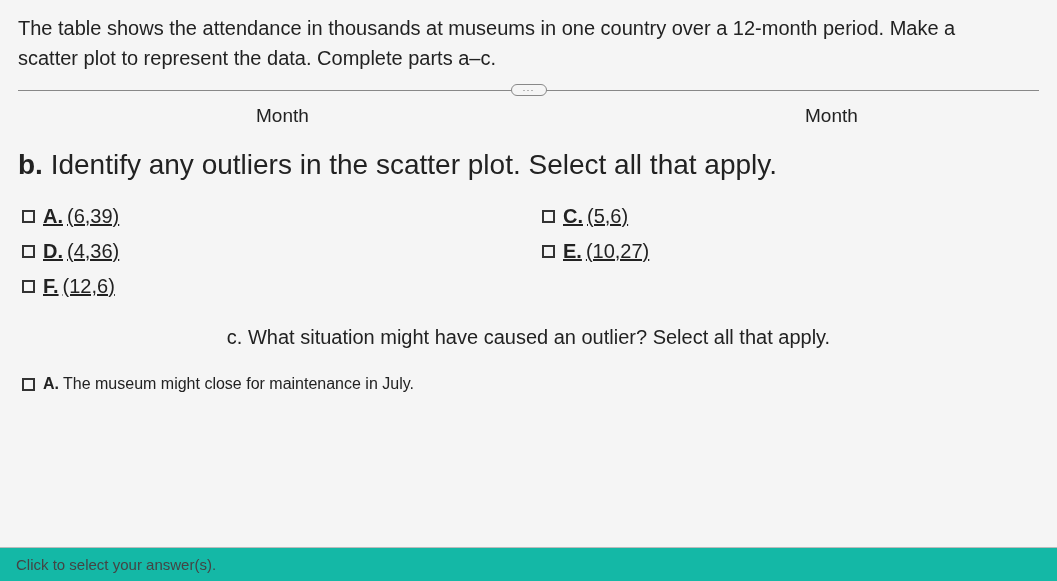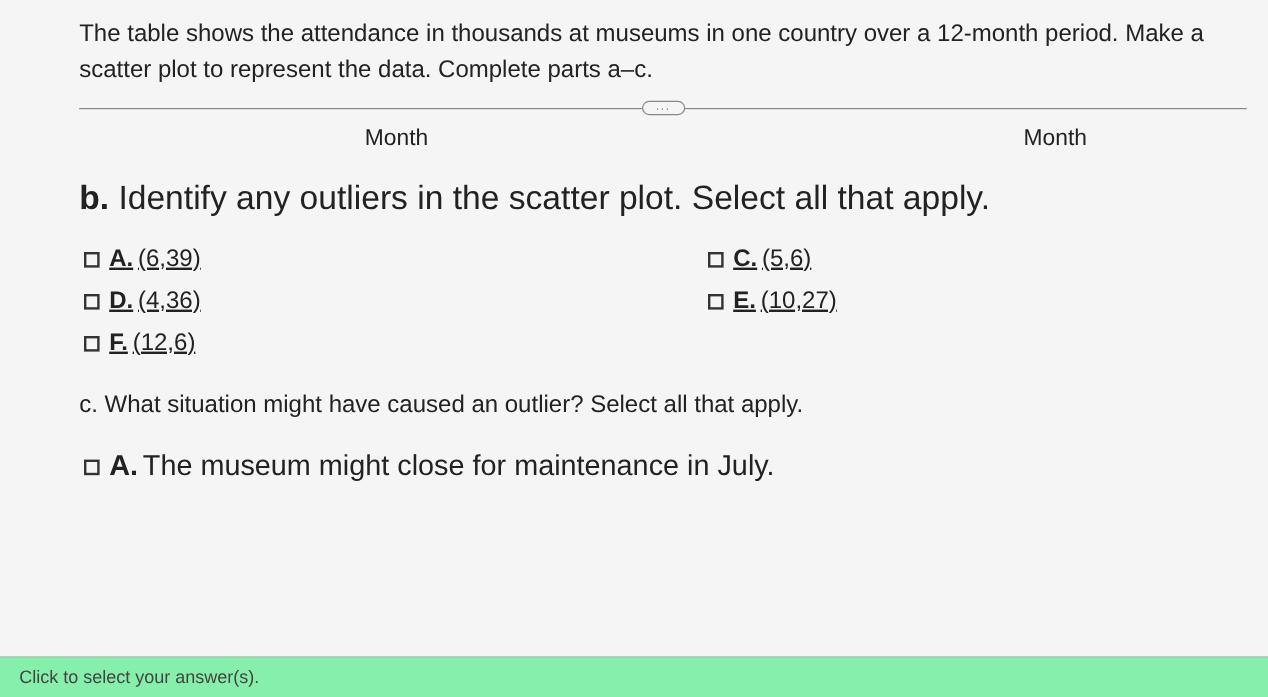--- a/index.html
+++ b/index.html
@@ -10,21 +10,20 @@
     body {
       font-family: Arial, Helvetica, sans-serif;
       background: #f5f5f5;
       width: 1057px;
       height: 581px;
       overflow: hidden;
       color: #222;
     }
     .container {
       padding: 14px 18px 0 18px;
-      margin-left: 48px;
     }
     .problem-text {
       font-size: 20px;
       line-height: 1.4;
       margin-bottom: 2px;
     }
     .link {
       color: #2050c0;
       text-decoration: underline;
       cursor: pointer;
@@ -103,34 +102,35 @@
       cursor: pointer;
       background: transparent;
     }
     .option-letter {
       font-weight: bold;
       margin-right: 4px;
     }
     .question-c {
       font-size: 20px;
       margin-bottom: 26px;
+      text-align: center;
     }
     .option-c {
       display: flex;
       align-items: center;
       gap: 8px;
-      font-size: 24px;
+      font-size: 16px;
       padding-left: 4px;
     }
     .footer {
       position: absolute;
       bottom: 0;
       left: 0;
       right: 0;
-      background: #86efac;
+      background: #14b8a6;
       border-top: 1px solid #bbb;
       padding: 8px 16px;
       font-size: 15px;
       color: #444;
     }
   </style>
 </head>
 <body>
 
 <div class="container">

